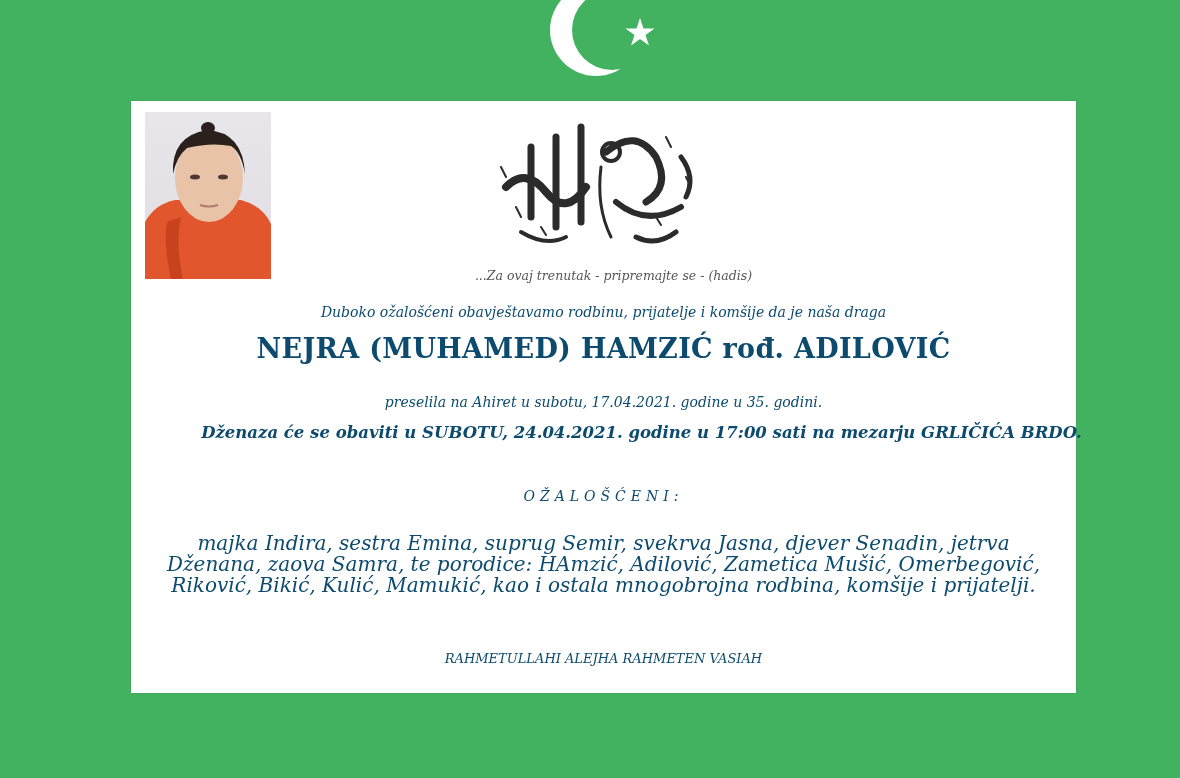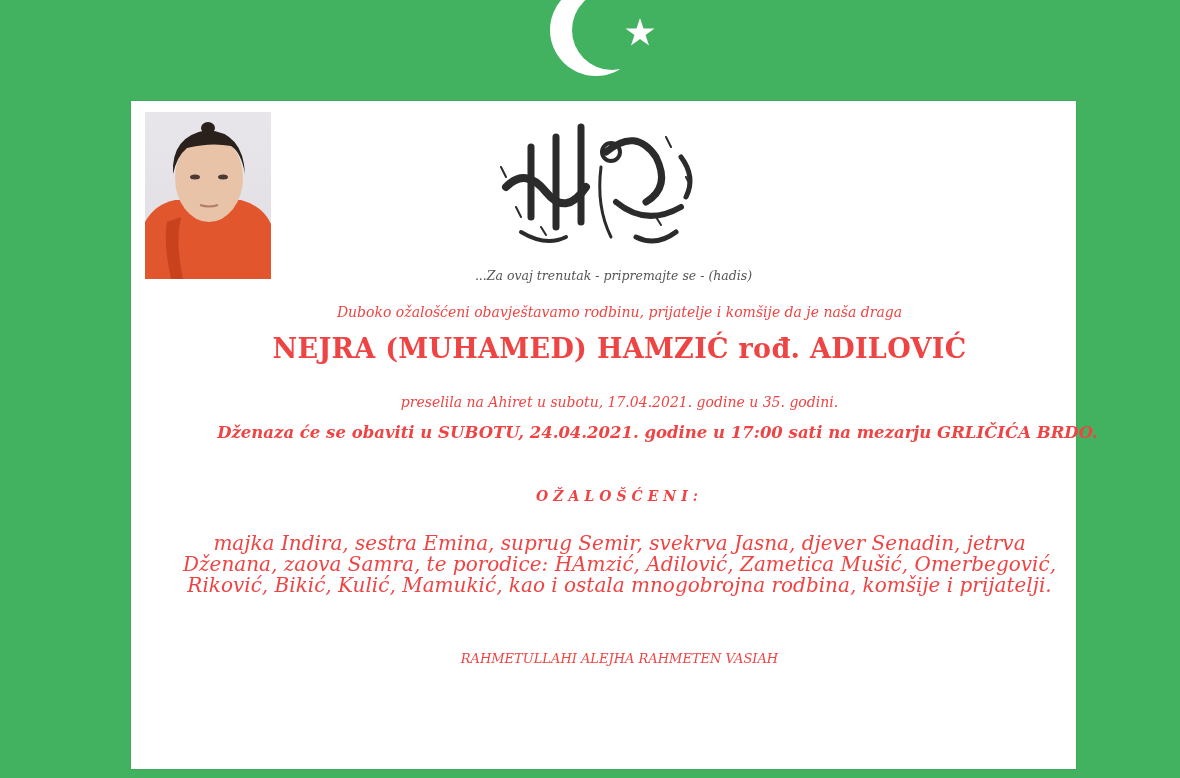--- a/index.html
+++ b/index.html
@@ -4,41 +4,41 @@
 <style>
   html, body { margin:0; padding:0; }
   body {
     width:1180px; height:778px; overflow:hidden;
     background:#42b261;
     position:relative;
     font-family:"DejaVu Serif", serif;
   }
   .emblem { position:absolute; left:548px; top:0; width:120px; height:92px; }
   .card {
-    position:absolute; left:131px; top:101px; width:945px; height:668px;
+    position:absolute; left:131px; top:101px; width:945px; height:592px;
     background:#ffffff;
     box-shadow: 0 0 1px rgba(0,0,0,0.25);
   }
   .photo {
     position:absolute; left:14px; top:11px; width:126px; height:167px;
     background:linear-gradient(#e8e6ea 0%, #e3e1e5 60%, #dedbe0 100%);
     overflow:hidden;
   }
   .calligraphy { position:absolute; left:355px; top:6px; width:230px; height:150px; }
   .hadis {
     position:absolute; left:0; top:167px; width:100%; text-align:center;
     font-style:italic; font-size:12.5px; color:#555;
     padding-left:20px; box-sizing:border-box;
   }
-  .txt { position:absolute; left:16px; width:100%; text-align:center; color:#ef4444; }
+  .txt { position:absolute; left:0; width:100%; text-align:center; color:#0c4a6e; }
   .intro { top:203px; font-size:14px; font-style:italic; }
   .name { top:232px; font-size:27px; font-weight:bold; letter-spacing:0.3px; }
   .passed { top:282px; font-size:14px; font-style:italic;margin-top:11px; }
   .funeral { top:316px; font-size:16.5px; font-weight:bold; font-style:italic; line-height:32px; padding:0 20px; box-sizing:border-box;margin-left:38px; }
-  .mourners-title { top:387px; font-size:14px; font-weight:bold; font-style:italic; letter-spacing:5px; }
+  .mourners-title { top:387px; font-size:14px; font-weight:normal; font-style:italic; letter-spacing:5px; }
   .mourners { top:432px; font-size:20px; font-style:italic; line-height:21px; padding:0 35px; box-sizing:border-box; }
   .closing { top:550px; font-size:13px; font-style:italic;text-align:center; }
 </style>
 </head>
 <body>
 
 <svg class="emblem" viewBox="0 0 120 92">
   <defs>
     <mask id="cres">
       <rect width="120" height="92" fill="white"></rect>

